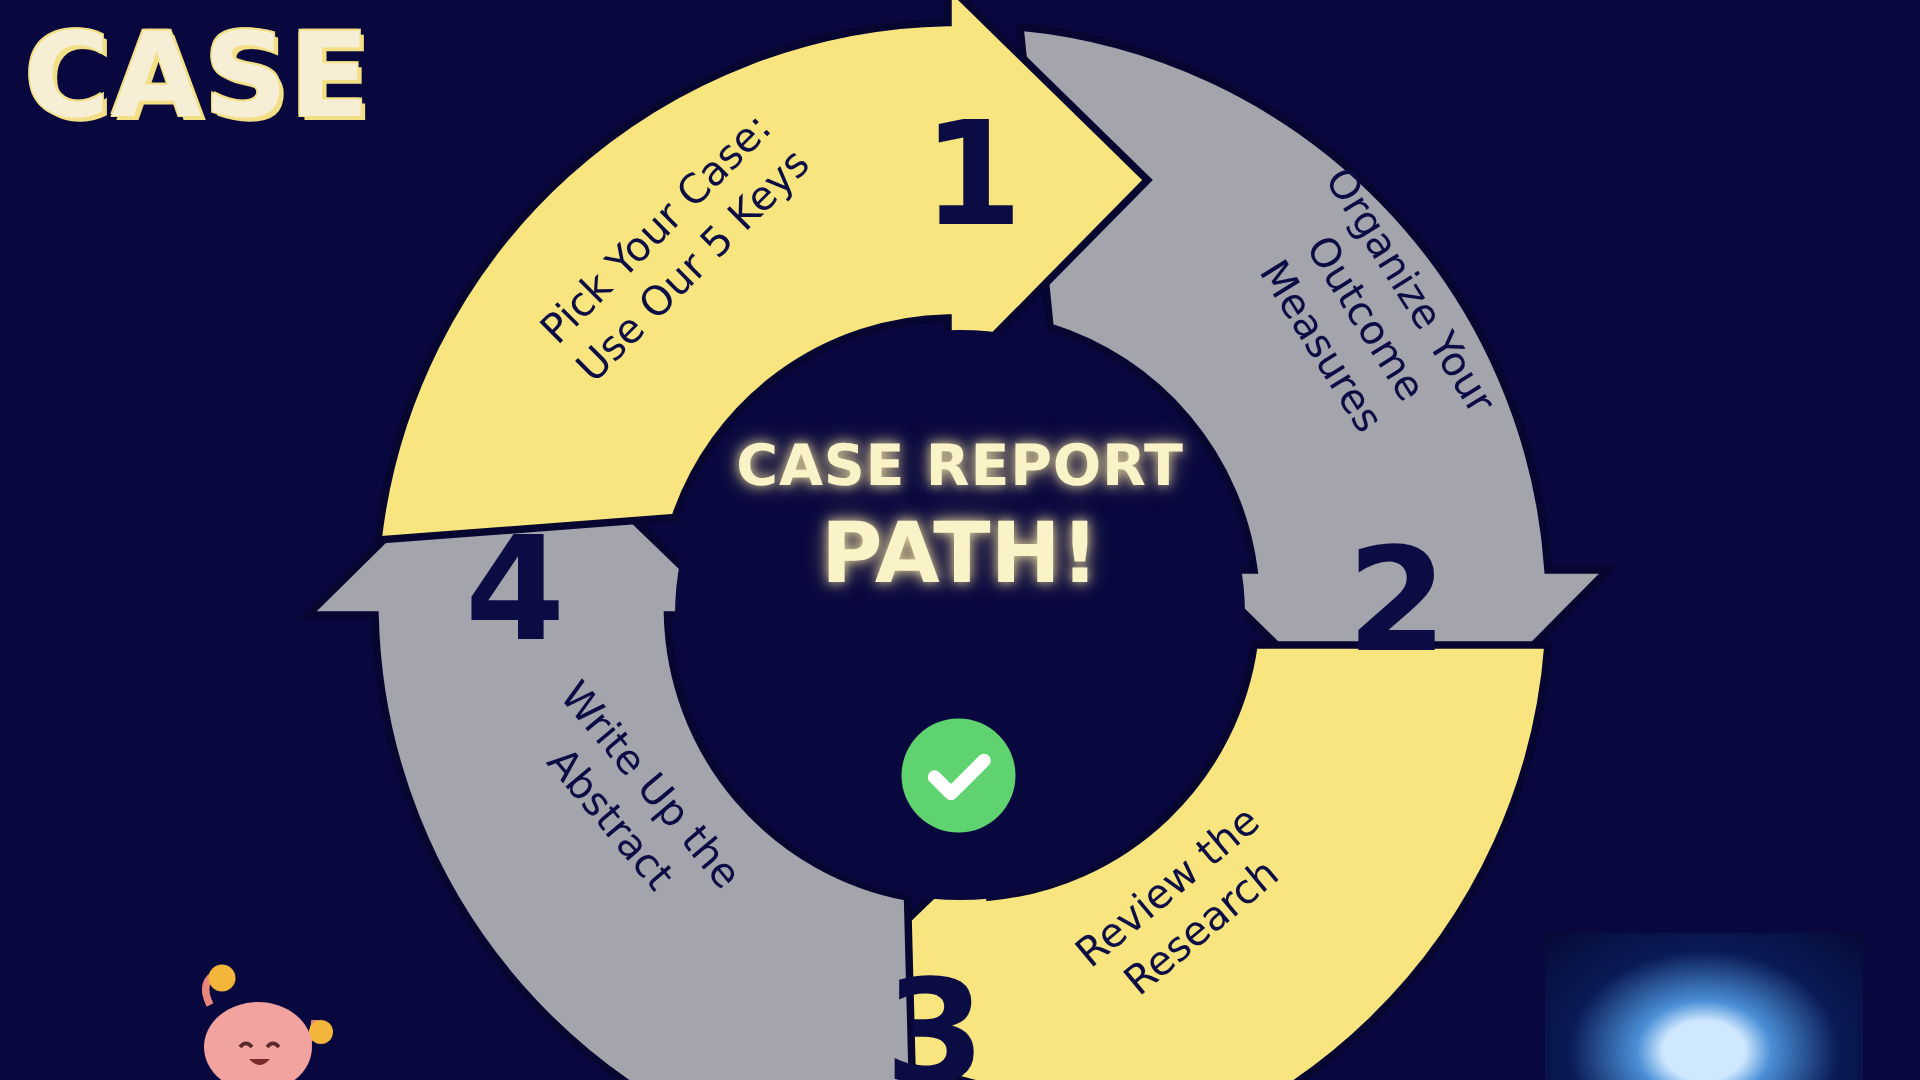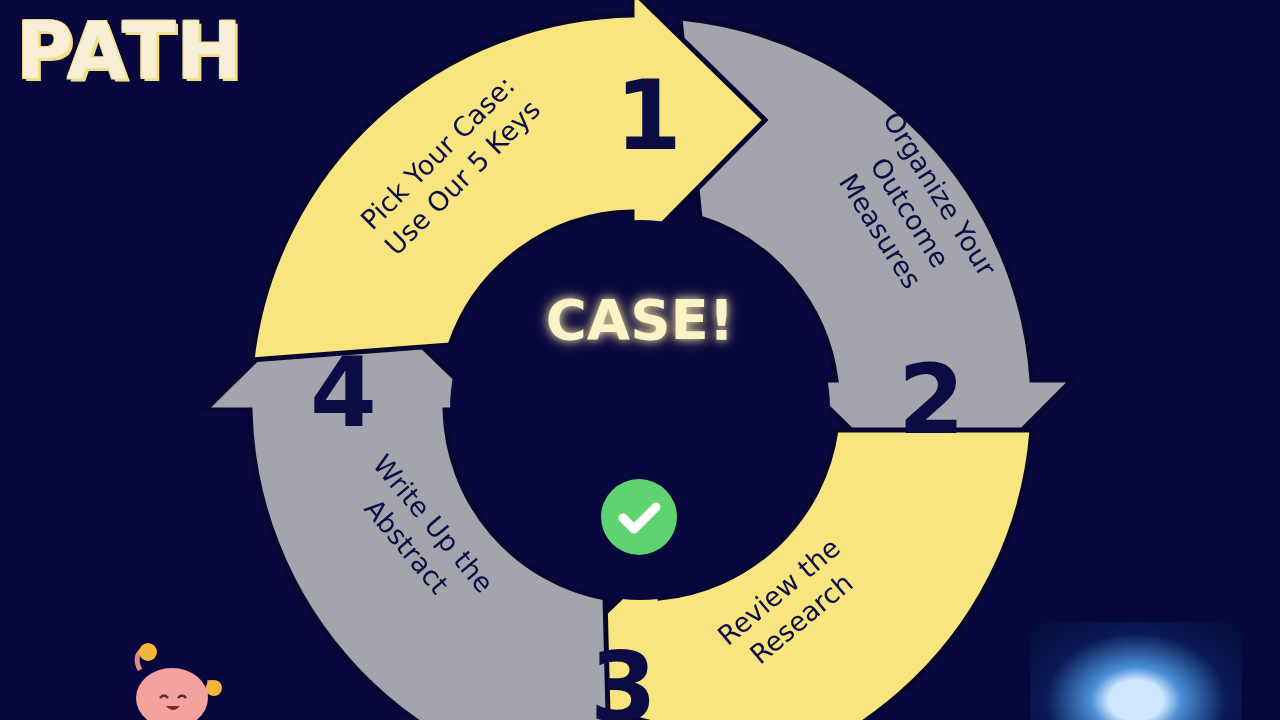--- a/index.html
+++ b/index.html
@@ -13,21 +13,21 @@
   .center .l3{font-size:56px;line-height:70px;}
   .check{position:absolute;left:601px;top:479px;width:76px;height:76px;border-radius:50%;background:#5fd36f;}
   .label{position:absolute;color:#0c0c45;font-family:"DejaVu Sans",sans-serif;font-size:27px;line-height:35px;text-align:center;white-space:nowrap;transform-origin:center center;}
   .num{position:absolute;color:#0c0c45;font-family:"DejaVu Sans",sans-serif;font-weight:bold;font-size:96px;line-height:96px;}
   .img-brain{position:absolute;left:1030px;top:622px;width:212px;height:98px;background:radial-gradient(ellipse at 50% 80%,#cfe8ff 0 18%,#4a8fd6 30%,#0a1a55 60%,#050a35 100%);}
   .img-mascot{position:absolute;left:110px;top:640px;width:120px;height:80px;}
 </style>
 </head>
 <body>
 
-<div class="title">PATH</div>
+<div class="title">CASE</div>
 
 <svg class="ring" width="1280" height="720" viewBox="0 0 1280 720">
 
   <path d="M 680 18 A 390 390 0 0 1 1032 380 L 1072 380 L 938 515 L 800 380 L 836 380 A 196 196 0 0 0 700 218 Z" fill="#a4a4ad" stroke="#060630" stroke-width="5"></path>
 
   <path d="M 1032 430 A 390 390 0 0 1 660 790 L 660 790 L 660 725 L 525 690 L 660 560 L 660 598 A 196 196 0 0 0 836 430 Z" fill="#f9e57f" stroke="#060630" stroke-width="5"></path>
 
   <path d="M 610 790 A 390 390 0 0 1 250 410 L 205 410 L 345 272 L 488 410 L 445 410 A 196 196 0 0 0 605 598 Z" fill="#a4a4ad" stroke="#060630" stroke-width="5"></path>
 
   <path d="M 252 360 A 390 390 0 0 1 632 15 L 632 -10 L 765 120 L 632 255 L 632 212 A 196 196 0 0 0 450 345 Z" fill="#f9e57f" stroke="#060630" stroke-width="5"></path>
@@ -52,21 +52,22 @@
 <div class="label" style="left:660px;top:570px;width:260px;transform:rotate(-40deg);">
   <div>Review the</div>
   <div>Research</div>
 </div>
 <div class="label" style="left:290px;top:500px;width:260px;transform:rotate(50deg);">
   <div>Write Up the</div>
   <div>Abstract</div>
 </div>
 
 <div class="center">
-  <div class="l3">CASE!</div>
+  <div class="l1">CASE REPORT</div>
+  <div class="l3">PATH!</div>
 </div>
 
 <div class="check">
   <svg width="76" height="76" viewBox="0 0 76 76">
       <path d="M22 39 L33 50 L55 28" fill="none" stroke="#ffffff" stroke-width="9" stroke-linecap="round" stroke-linejoin="round"></path>
     </svg>
 </div>
 
 <div class="img-mascot">
   <svg width="120" height="80" viewBox="0 0 120 80">

